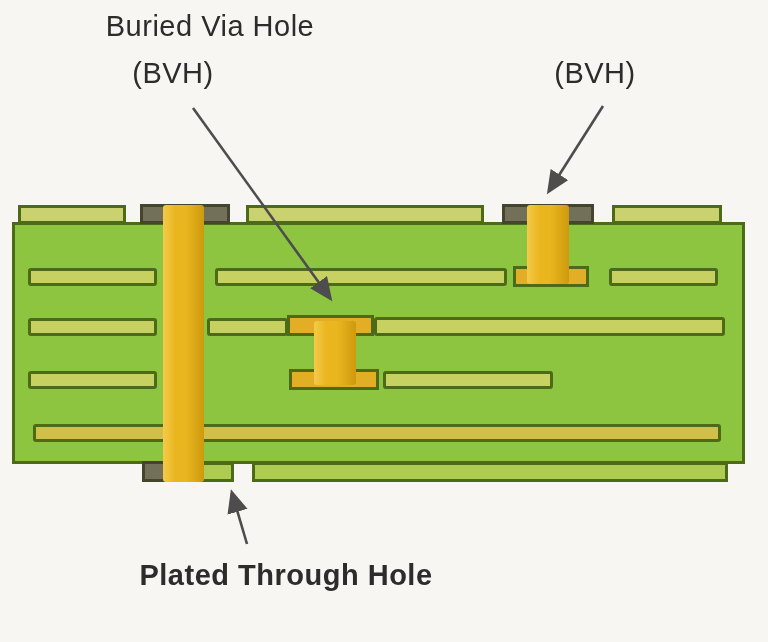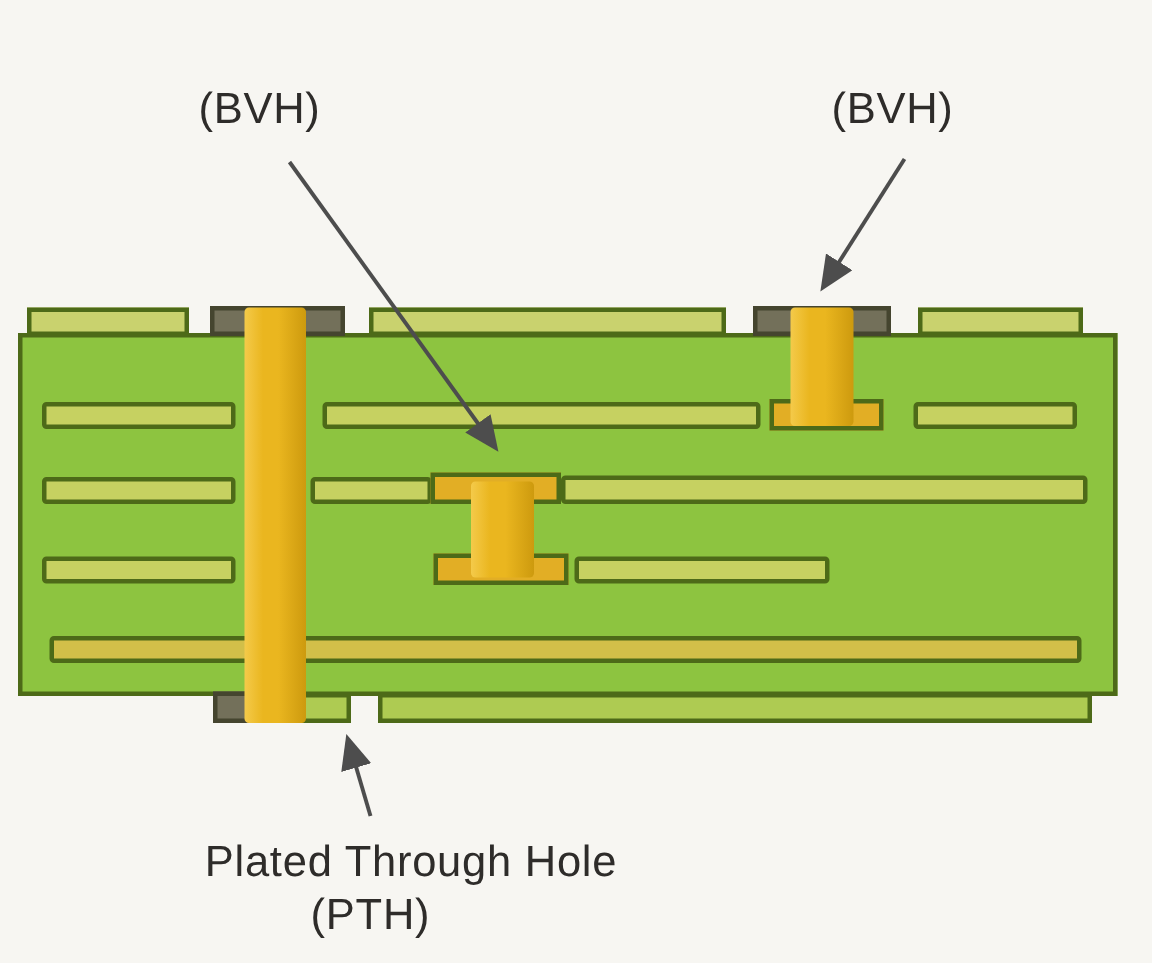--- a/index.html
+++ b/index.html
@@ -67,20 +67,20 @@
     <defs>
       <marker id="ah" markerWidth="10" markerHeight="9" refX="7.5" refY="4" orient="auto">
         <polygon points="0 0, 9 4, 0 8" fill="#4d4d4d"></polygon>
       </marker>
     </defs>
     <line x1="193" y1="108" x2="330" y2="298" stroke="#4d4d4d" stroke-width="2.6" marker-end="url(#ah)"></line>
     <line x1="603" y1="106" x2="549" y2="191" stroke="#4d4d4d" stroke-width="2.6" marker-end="url(#ah)"></line>
     <line x1="247" y1="544" x2="232" y2="493" stroke="#4d4d4d" stroke-width="2.6" marker-end="url(#ah)"></line>
   </svg>
 
+  <div class="lbl" style="left:85px;top:10px;width:250px;">Buried Via Hole</div>
   <div class="lbl" style="left:103px;top:57px;width:140px;">(BVH)</div>
 
   <div class="lbl" style="left:525px;top:57px;width:140px;">(BVH)</div>
 
-  <div class="lbl" style="left:124px;top:559px;width:300px;">Plated Through Hole</div>
-  <div class="lbl" style="left:177px;top:594px;width:140px;">(PTH)</div>
+  <div class="lbl" style="left:136px;top:559px;width:300px;font-weight:bold;">Plated Through Hole</div>
 
 </div>
 
 </body></html>

